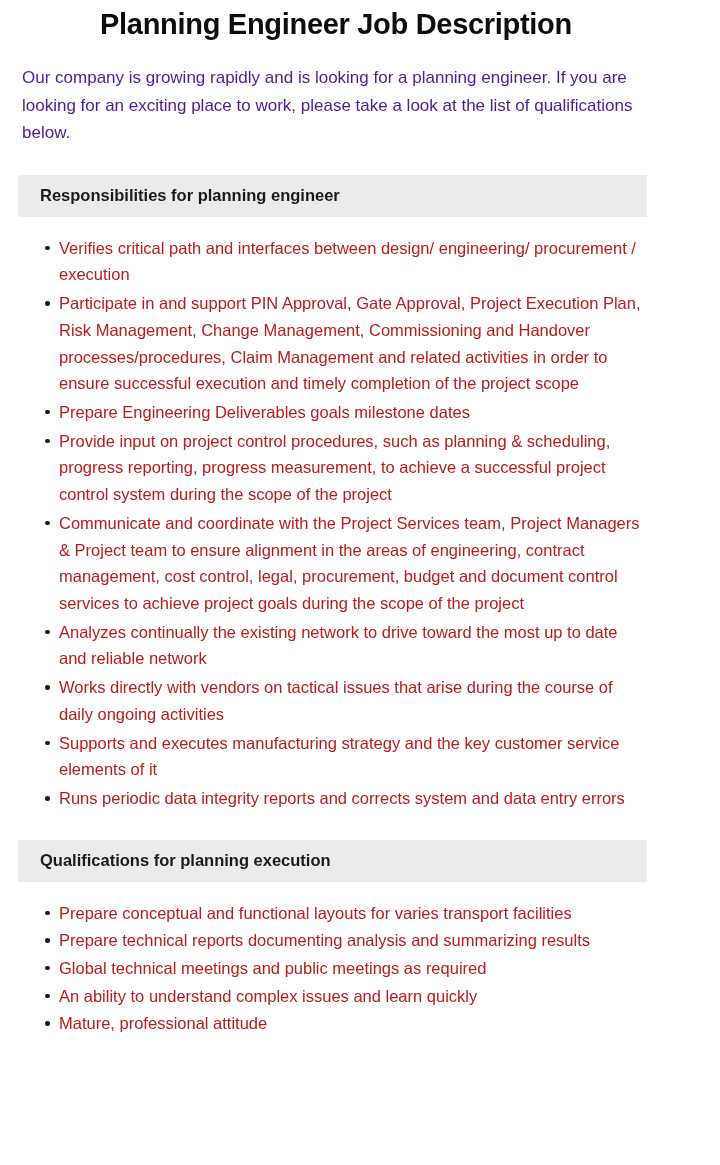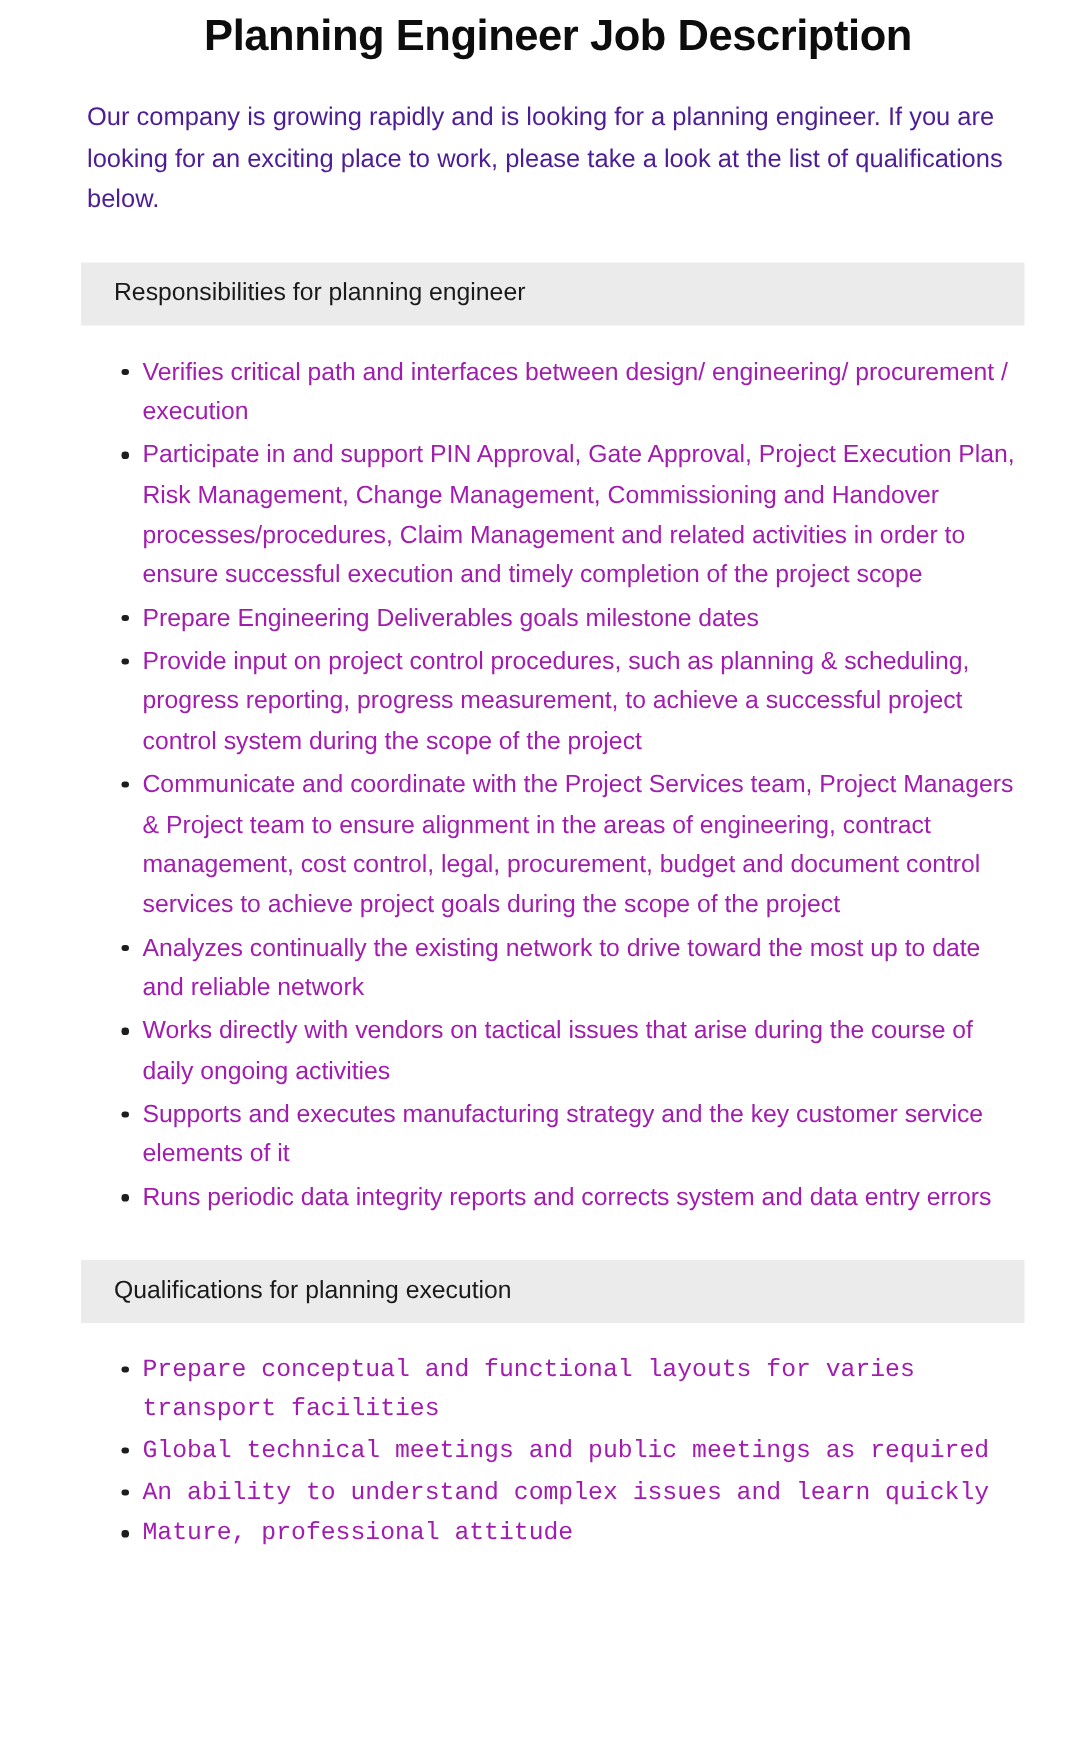--- a/index.html
+++ b/index.html
@@ -13,21 +13,20 @@
     font-family: "Liberation Sans", sans-serif;
     color: #1a1a1a;
     -webkit-font-smoothing: antialiased;
     overflow: hidden;
   }
 
   .page {
     width: 672px;
     box-sizing: border-box;
     padding: 0;
-    margin-left: 36px;
   }
 
   .doc-title {
     font-size: 29px;
     font-weight: bold;
     text-align: center;
     color: #0d0d0d;
     letter-spacing: -0.3px;
     margin: 0;
     padding: 6px 20px 0 20px;
@@ -46,54 +45,53 @@
   .section {
     margin-top: 28px;
   }
 
   .section-header {
     background: #ebebeb;
     margin: 0 25px 0 18px;
     padding: 11px 22px;
     box-sizing: border-box;
     font-size: 16.5px;
-    font-weight: normal;
+    font-weight: bold;
     color: #1a1a1a;
     line-height: 1.2;
   }
 
   .bullet-list {
     list-style: none;
     margin: 0;
     padding: 18px 25px 0 45px;
   }
 
   .bullet-list li {
     position: relative;
     font-size: 16.5px;
     line-height: 1.62;
-    color: #a21caf;
+    color: #b91c1c;
     padding-left: 14px;
     margin-bottom: 2px;
   }
 
   .bullet-list li::before {
     content: "";
     position: absolute;
     left: 0;
     top: 11px;
     width: 4.5px;
     height: 4.5px;
     border-radius: 50%;
     background: #1d1d1d;
   }
 
   .section-qualifications .bullet-list li {
     margin-bottom: 1px;
-    font-family: Liberation Mono, monospace;
   }
 </style>
 </head>
 <body>
 
 <div class="page">
 
   <h1 class="doc-title">Planning Engineer Job Description</h1>
 
   <p class="intro">Our company is growing rapidly and is looking for a planning engineer. If you are looking for an exciting place to work, please take a look at the list of qualifications below.</p>
@@ -110,19 +108,20 @@
         <li>Works directly with vendors on tactical issues that arise during the course of daily ongoing activities</li>
         <li>Supports and executes manufacturing strategy and the key customer service elements of it</li>
         <li>Runs periodic data integrity reports and corrects system and data entry errors</li>
       </ul>
   </div>
 
   <div class="section section-qualifications">
     <div class="section-header">Qualifications for planning execution</div>
     <ul class="bullet-list">
         <li>Prepare conceptual and functional layouts for varies transport facilities</li>
+        <li>Prepare technical reports documenting analysis and summarizing results</li>
         <li>Global technical meetings and public meetings as required</li>
         <li>An ability to understand complex issues and learn quickly</li>
         <li>Mature, professional attitude</li>
       </ul>
   </div>
 
 </div>
 
 </body></html>

